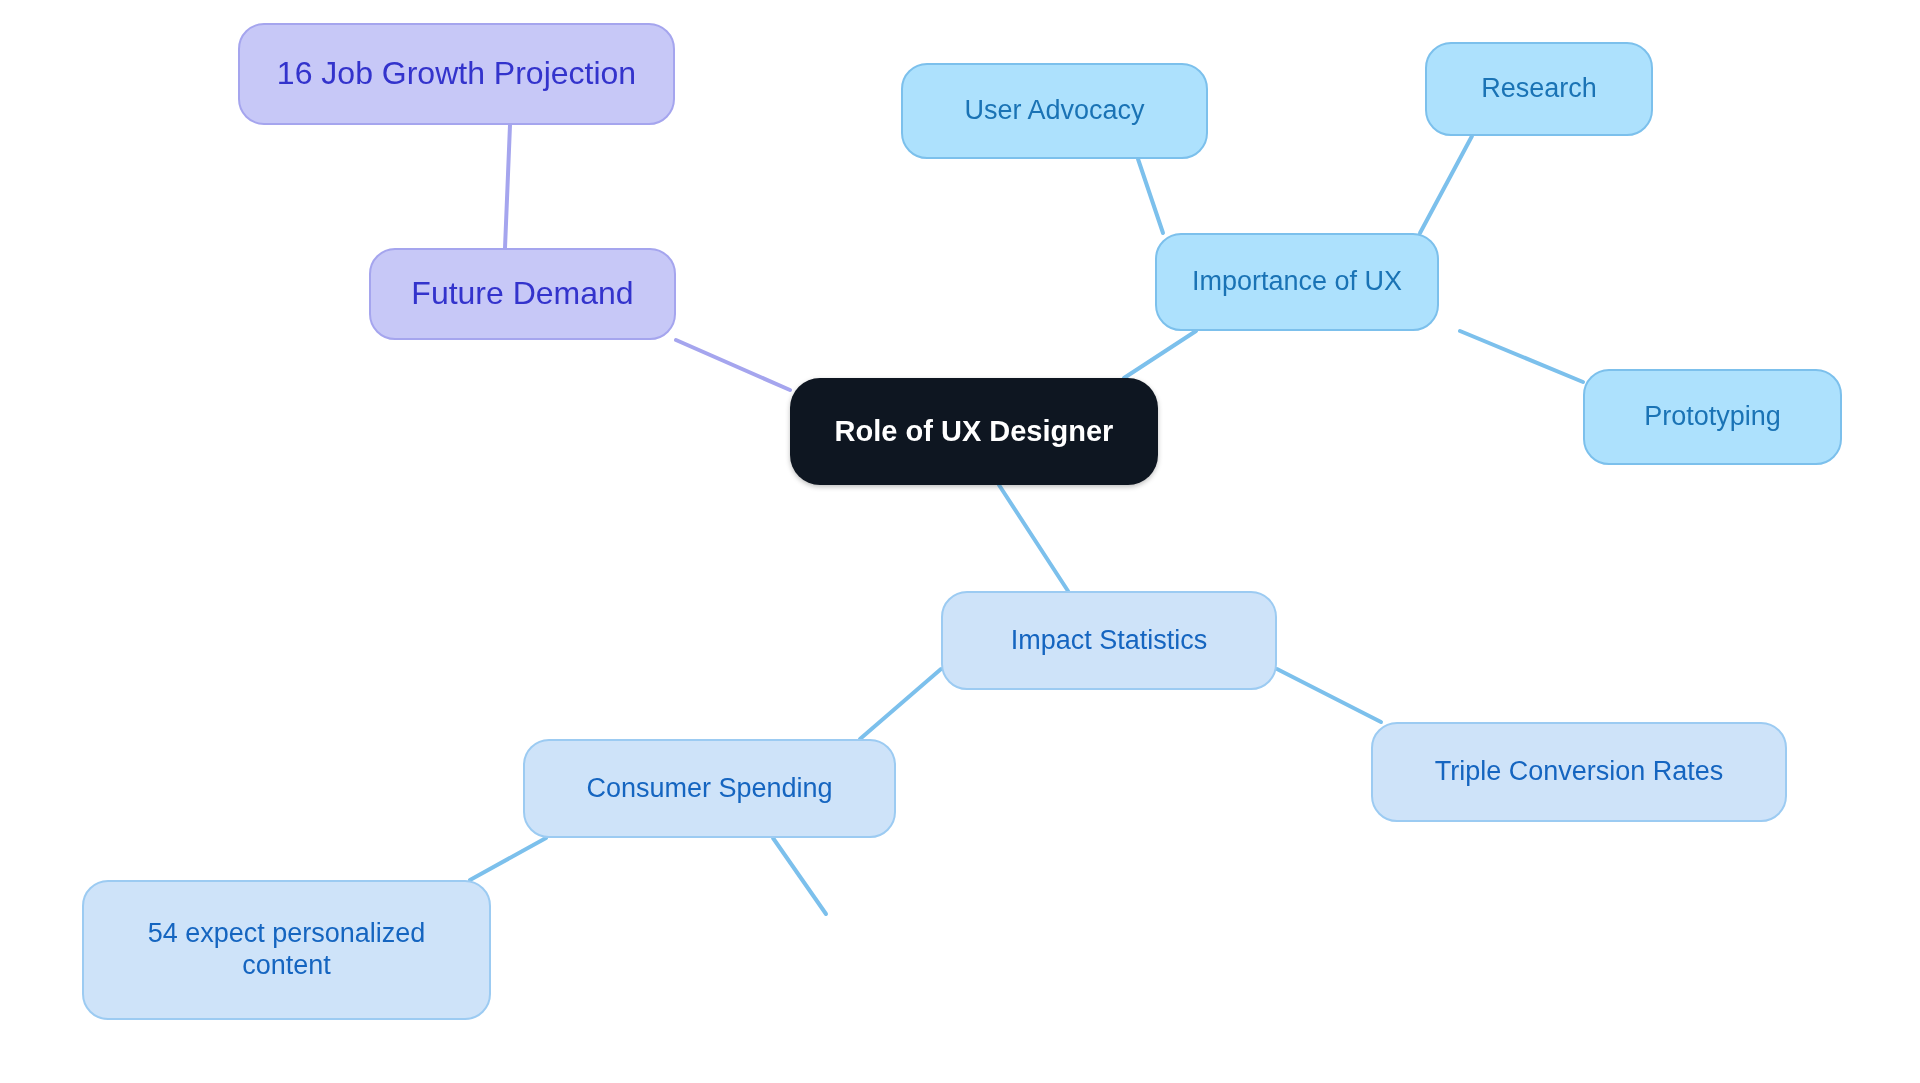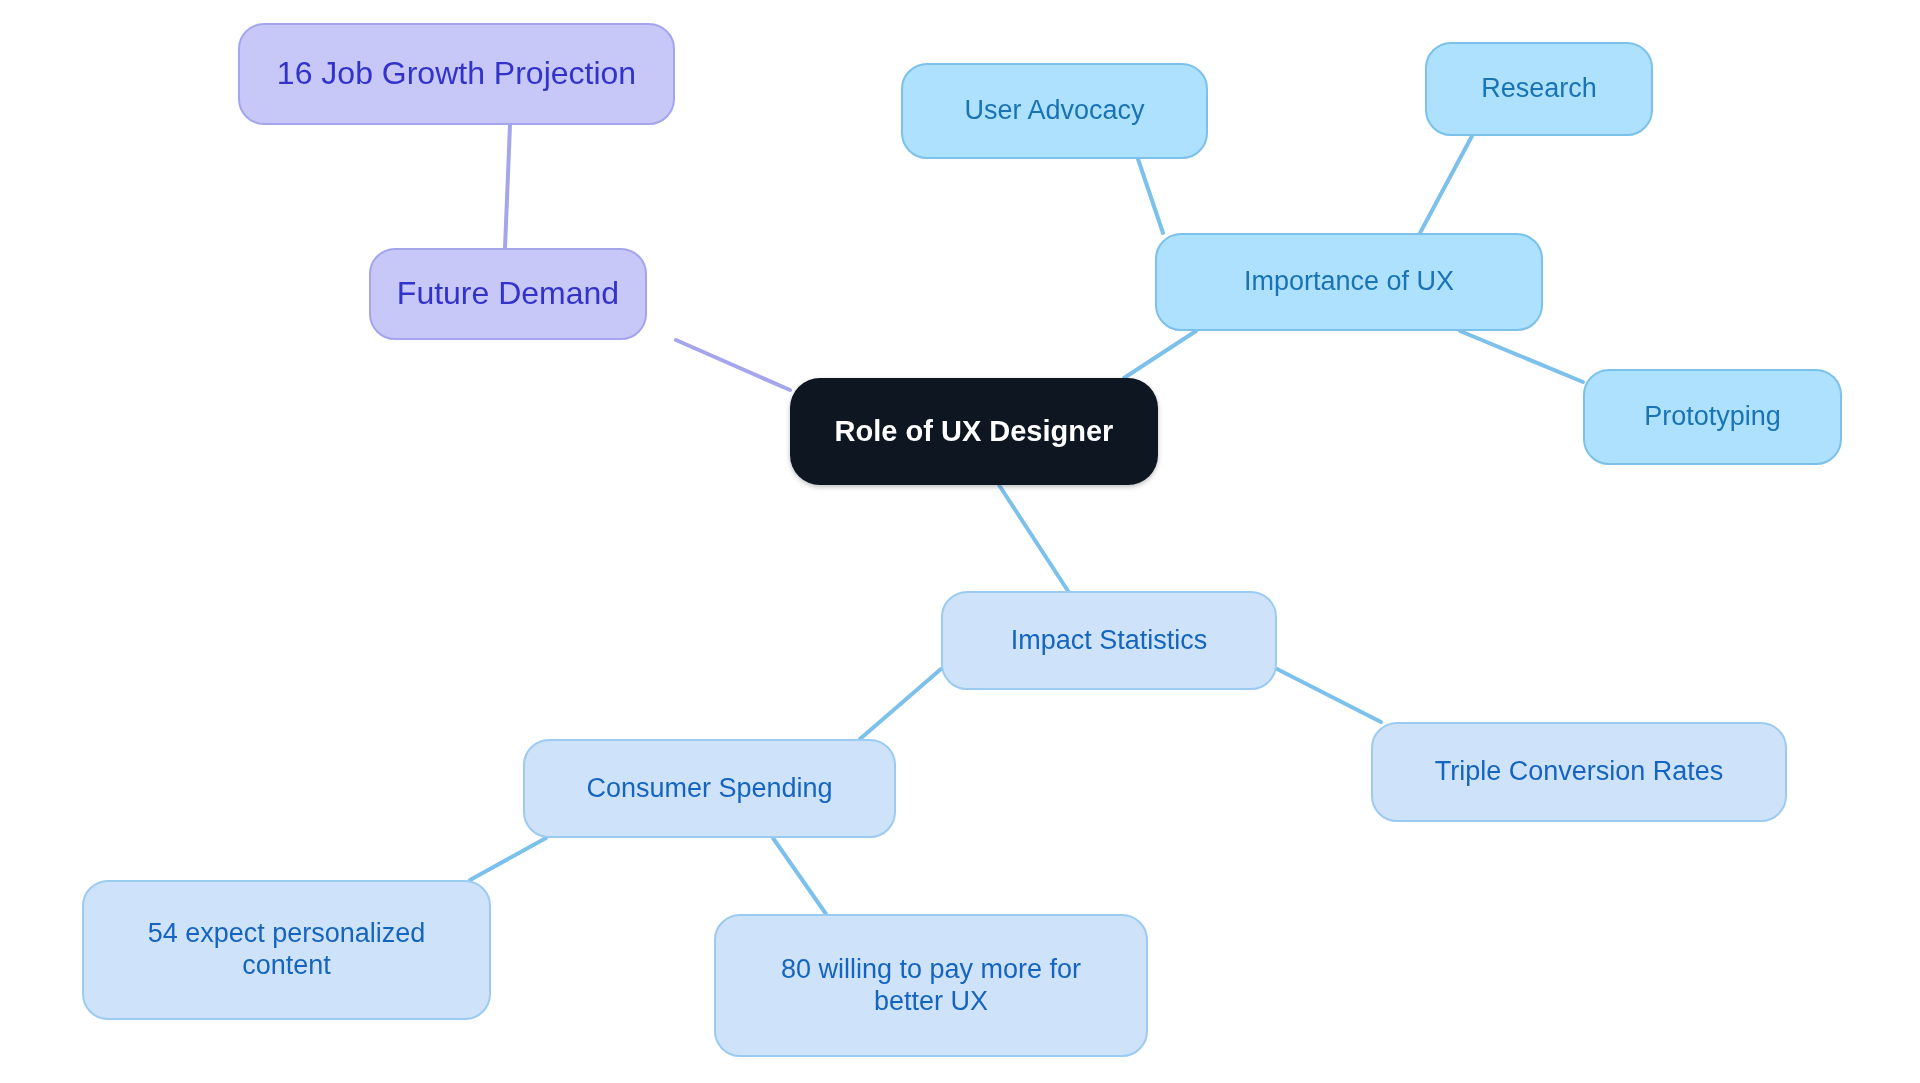--- a/index.html
+++ b/index.html
@@ -76,26 +76,24 @@
       <line x1="1163" y1="233" x2="1138" y2="159" stroke="#7cc0ec" stroke-width="4" stroke-linecap="round"></line>
       <line x1="1420" y1="233" x2="1472" y2="136" stroke="#7cc0ec" stroke-width="4" stroke-linecap="round"></line>
       <line x1="1460" y1="331" x2="1583" y2="382" stroke="#7cc0ec" stroke-width="4" stroke-linecap="round"></line>
       <line x1="999" y1="485" x2="1068" y2="591" stroke="#7cc0ec" stroke-width="4" stroke-linecap="round"></line>
       <line x1="941" y1="669" x2="860" y2="739" stroke="#7cc0ec" stroke-width="4" stroke-linecap="round"></line>
       <line x1="1277" y1="669" x2="1381" y2="722" stroke="#7cc0ec" stroke-width="4" stroke-linecap="round"></line>
       <line x1="546" y1="838" x2="470" y2="880" stroke="#7cc0ec" stroke-width="4" stroke-linecap="round"></line>
       <line x1="773" y1="838" x2="826" y2="914" stroke="#7cc0ec" stroke-width="4" stroke-linecap="round"></line>
     </svg>
 <div class="node root" style="left: 790px; top: 378px; width: 368px; height: 107px;">Role of UX Designer</div>
-    <div class="node lavender" style="left: 369px; top: 248px; width: 278px; height: 92px;">Future Demand</div>
+    <div class="node lavender" style="left: 369px; top: 248px; width: 307px; height: 92px;">Future Demand</div>
     <div class="node lavender" style="left: 238px; top: 23px; width: 437px; height: 102px;">16 Job Growth Projection</div>
-    <div class="node sky" style="left: 1155px; top: 233px; width: 388px; height: 98px;">Importance of UX</div>
+    <div class="node sky" style="left: 1155px; top: 233px; width: 284px; height: 98px;">Importance of UX</div>
     <div class="node sky" style="left: 901px; top: 63px; width: 307px; height: 96px;">User Advocacy</div>
     <div class="node sky" style="left: 1425px; top: 42px; width: 228px; height: 94px;">Research</div>
     <div class="node sky" style="left: 1583px; top: 369px; width: 259px; height: 96px;">Prototyping</div>
     <div class="node pale" style="left: 941px; top: 591px; width: 336px; height: 99px;">Impact Statistics</div>
     <div class="node pale" style="left: 523px; top: 739px; width: 373px; height: 99px;">Consumer Spending</div>
     <div class="node pale" style="left: 1371px; top: 722px; width: 416px; height: 100px;">Triple Conversion Rates</div>
     <div class="node pale" style="left: 82px; top: 880px; width: 409px; height: 140px;">54 expect personalized
 content</div>
-    <div class="node pale" style="left: 714px; top: 914px; width: 434px; height: 143px;">80 willing to pay more for
-better UX</div>
   </div>
 
 </body></html>

